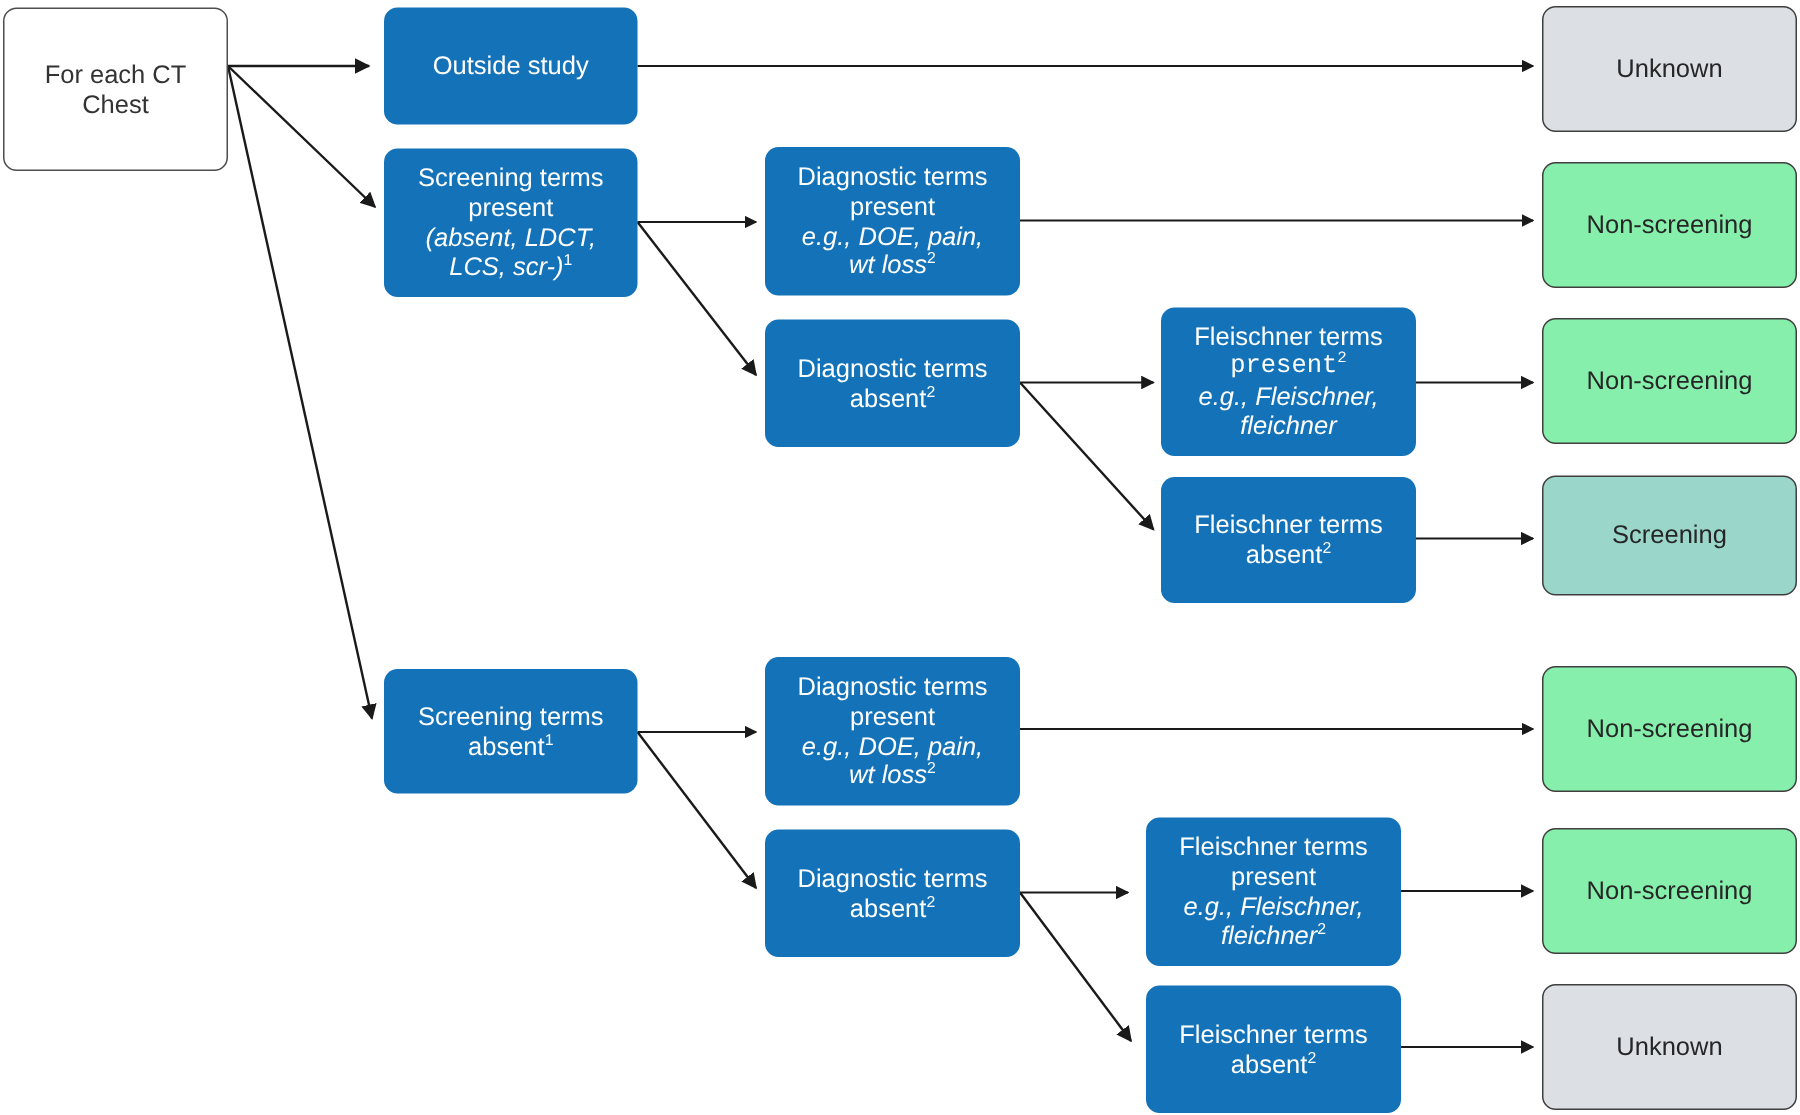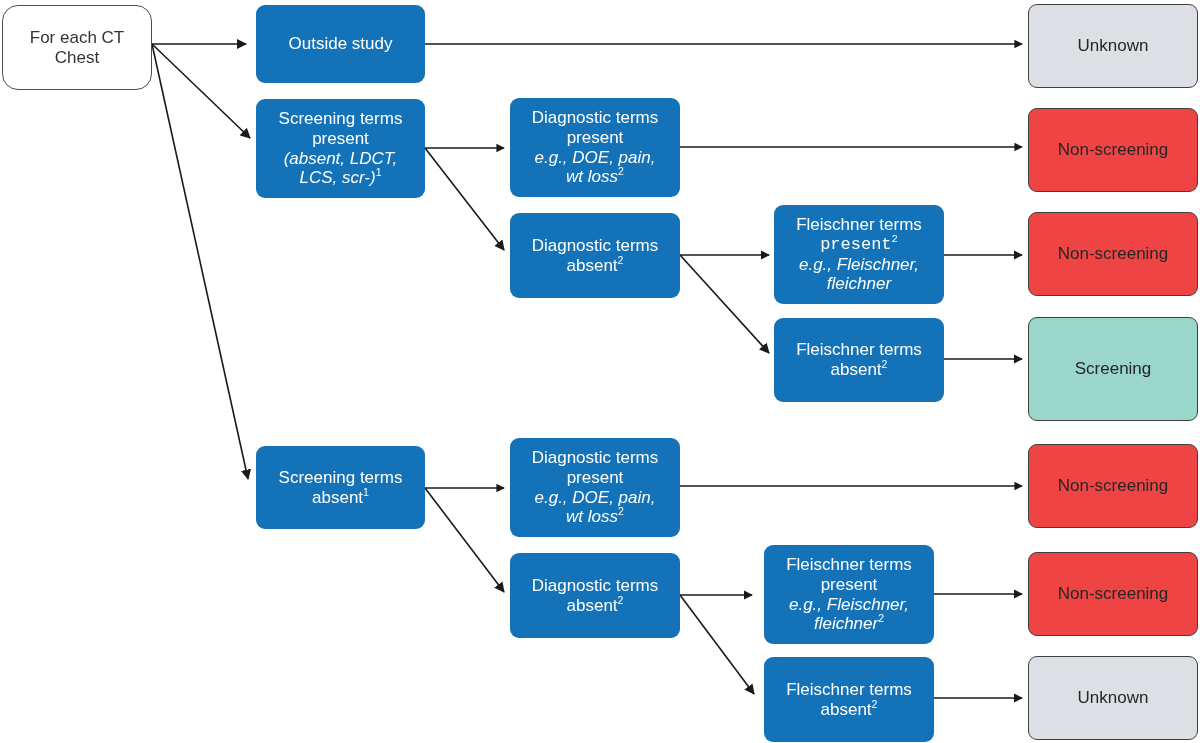--- a/index.html
+++ b/index.html
@@ -52,21 +52,21 @@
     border: none;
     color: #ffffff;
     font-size: 17px;
   }
   .node-terminal {
     border: 1.4px solid #3f3f3f;
     color: #262626;
     font-size: 17px;
   }
   .fill-gray   { background: #dce0e5; }
-  .fill-red    { background: #ef4444; }
+  .fill-red    { background: #86efac; }
   .fill-green  { background: #9bd6cb; }
   sup { font-size: 0.62em; vertical-align: super; line-height: 0; }
 </style>
 </head>
 <body>
 
 <div id="canvas">
 
   <svg id="edge-layer" viewBox="0 0 1200 743" xmlns="http://www.w3.org/2000/svg">
     <defs>
@@ -105,21 +105,21 @@
 
     <path d="M 680 595 L 752 595" stroke="#1a1a1a" stroke-width="1.4" fill="none" marker-end="url(#arrow)"></path>
 
     <path d="M 680 595 L 754 694" stroke="#1a1a1a" stroke-width="1.6" fill="none" marker-end="url(#arrow)"></path>
 
     <path d="M 934 594 L 1022 594" stroke="#1a1a1a" stroke-width="1.4" fill="none" marker-end="url(#arrow)"></path>
 
     <path d="M 934 698 L 1022 698" stroke="#1a1a1a" stroke-width="1.4" fill="none" marker-end="url(#arrow)"></path>
   </svg>
 
-  <div class="node node-start" style="left:2px; top:5px; width:150px; height:85px;border-radius:16px;">
+  <div class="node node-start" style="left:2px; top:5px; width:150px; height:109px;">
     <span class="label">
         <span style="display: block;"><span>For each CT</span></span>
         <span style="display: block;"><span>Chest</span></span>
       </span>
   </div>
 
   <div class="node node-process" style="left:256px; top:5px; width:169px; height:78px;">
     <span class="label">
         <span style="display: block; text-align: center;"><span>Outside study</span></span>
       </span>
@@ -216,21 +216,21 @@
         <span style="display: block;"><span>Non-screening</span></span>
       </span>
   </div>
 
   <div class="node node-terminal fill-red" style="left:1028px; top:212px; width:170px; height:84px;">
     <span class="label">
         <span style="display: block;"><span>Non-screening</span></span>
       </span>
   </div>
 
-  <div class="node node-terminal fill-green" style="left:1028px; top:317px; width:170px; height:104px;">
+  <div class="node node-terminal fill-green" style="left:1028px; top:317px; width:170px; height:80px;">
     <span class="label">
         <span style="display: block;"><span>Screening</span></span>
       </span>
   </div>
 
   <div class="node node-terminal fill-red" style="left:1028px; top:444px; width:170px; height:84px;">
     <span class="label">
         <span style="display: block;"><span>Non-screening</span></span>
       </span>
   </div>

